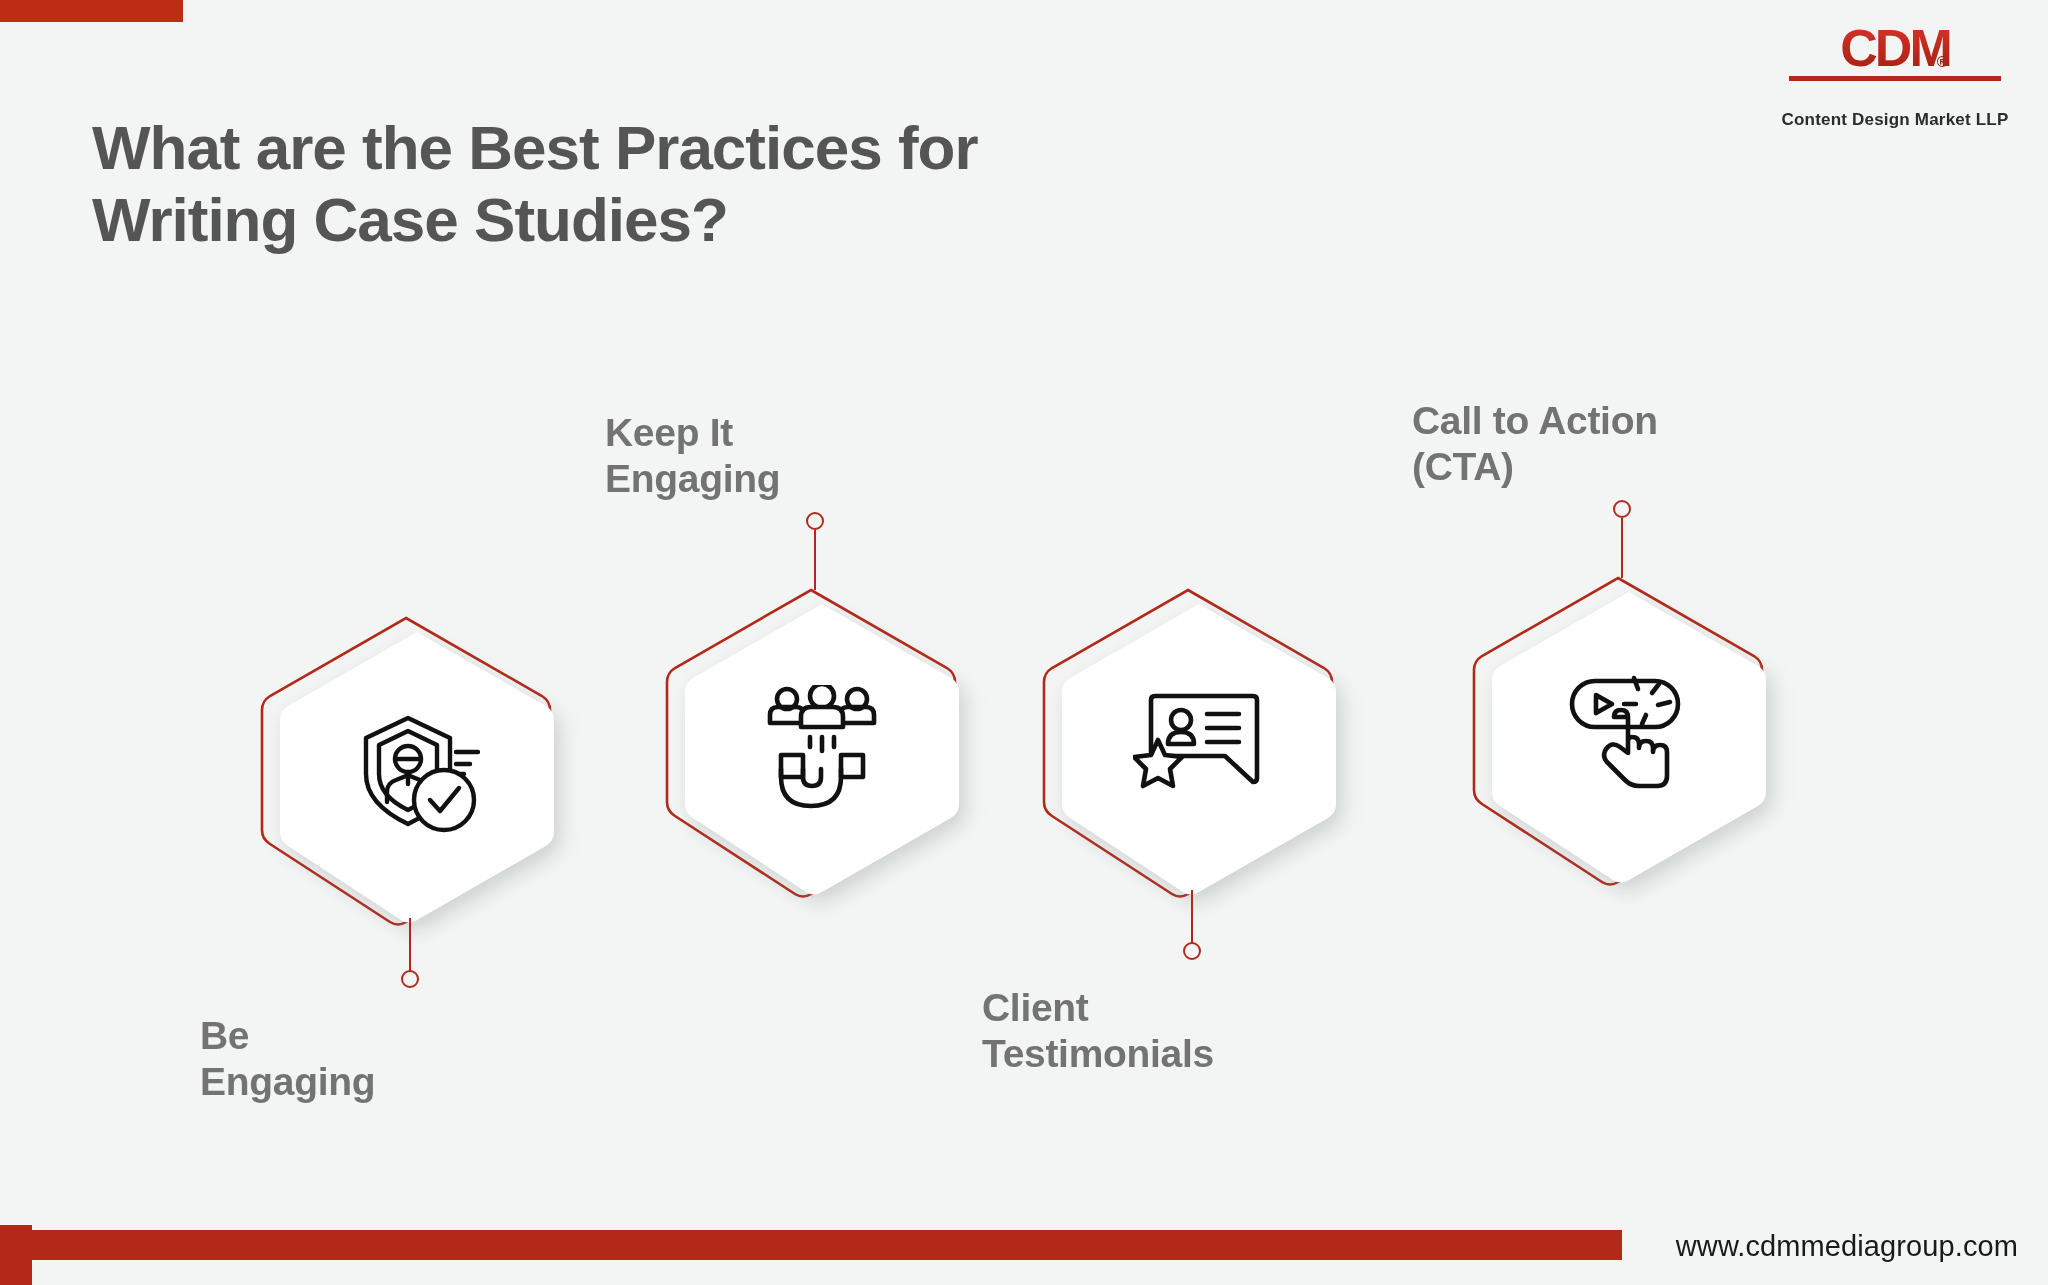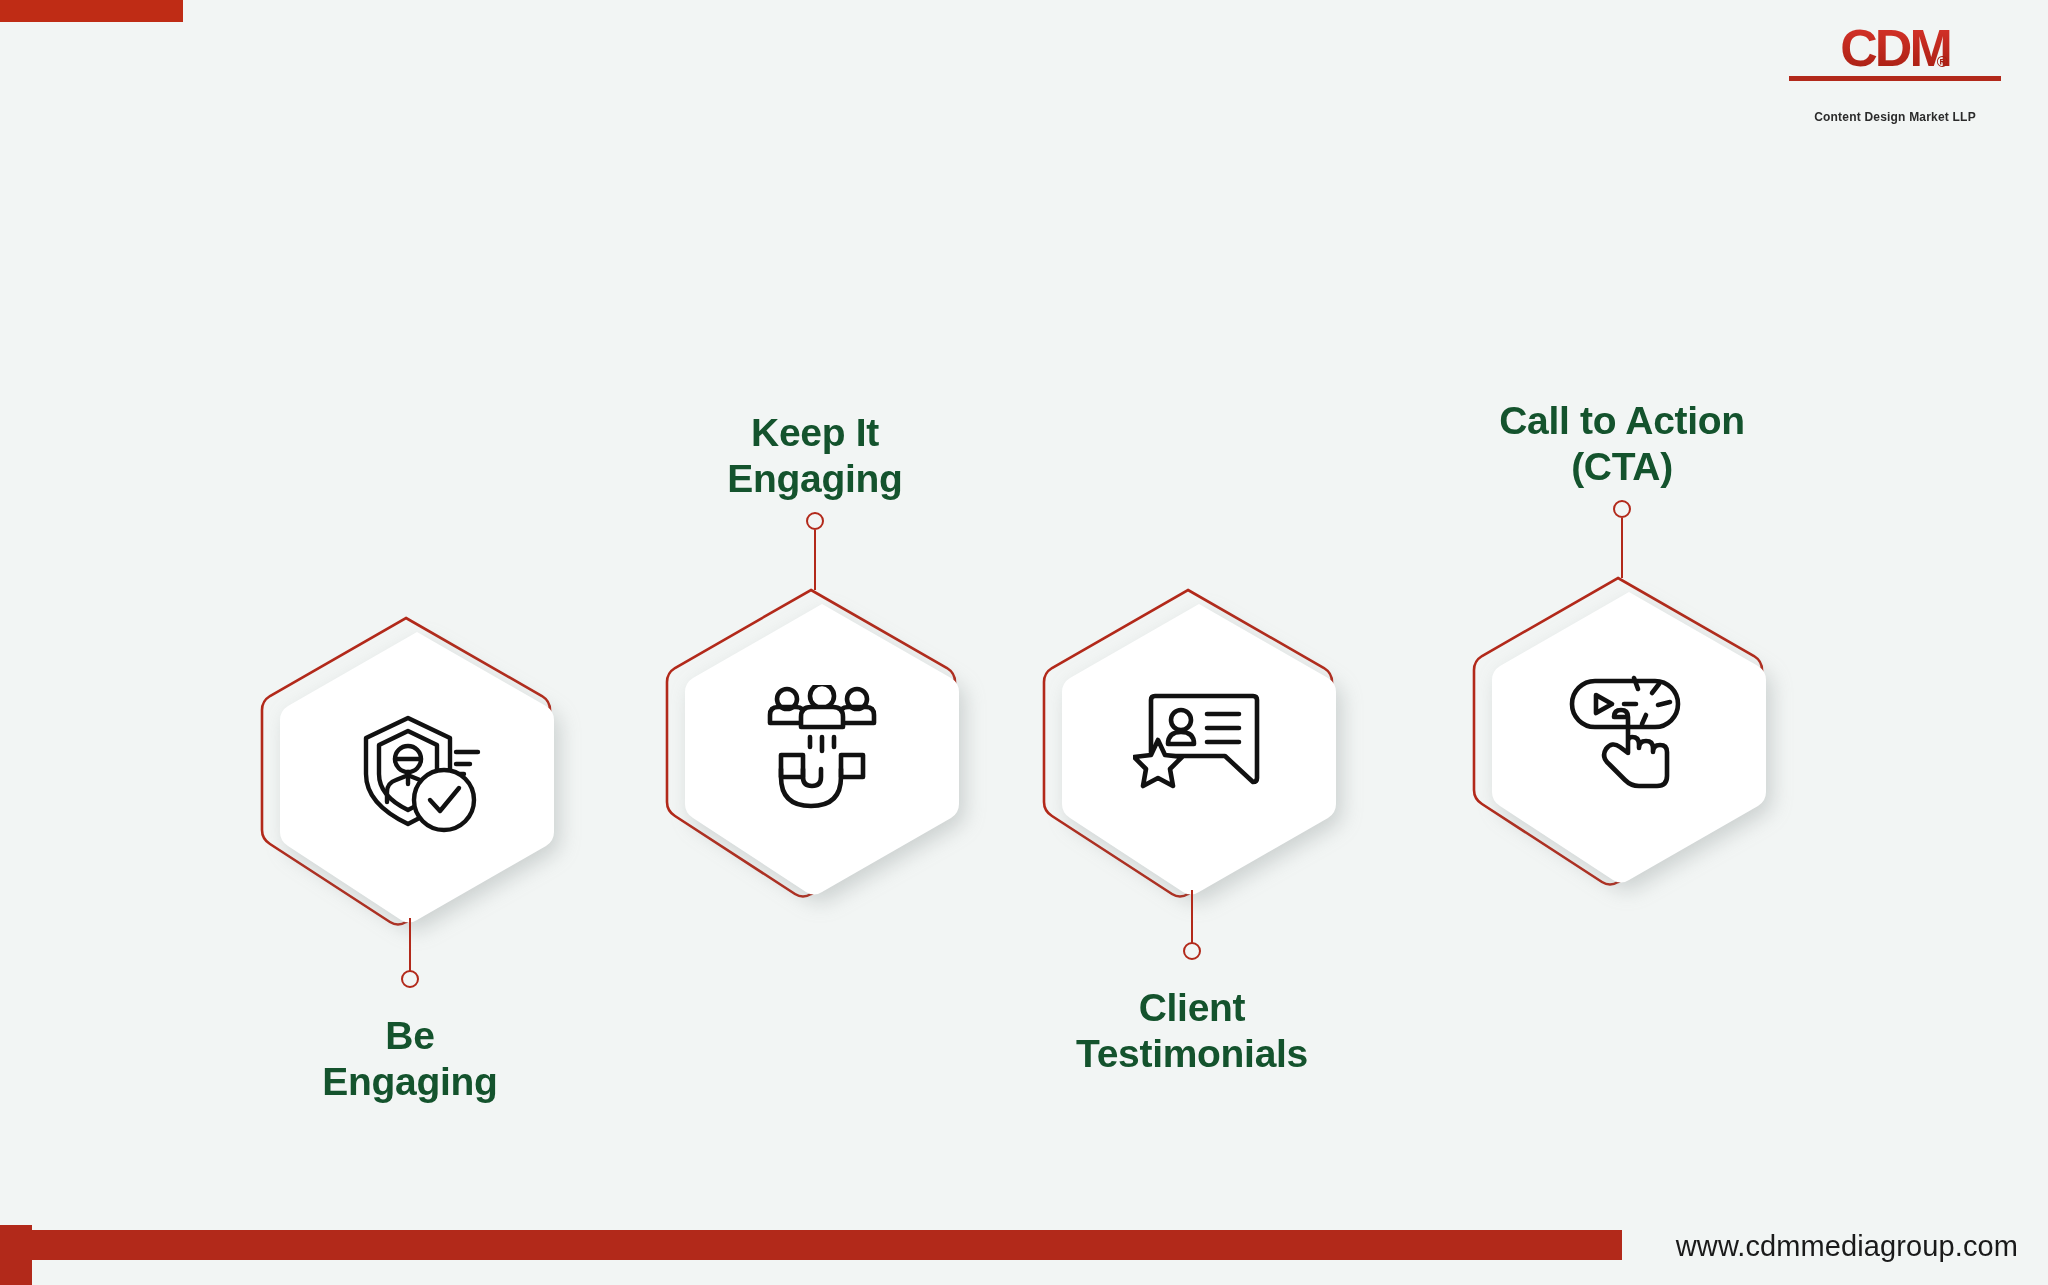--- a/index.html
+++ b/index.html
@@ -45,21 +45,21 @@
   }
   .logo-reg {
     position: absolute; right: 2px; bottom: 4px;
     font-size: 15px; color: #a61f12; font-weight: bold; letter-spacing: 0;
   }
   .logo-underline {
     width: 212px; height: 5px; background: #b2291a;
     margin: 2px auto 5px auto;
   }
   .logo-sub {
-    font-size: 12px; font-weight: bold; color: #2b2b2b;
+    font-size: 17px; font-weight: bold; color: #2b2b2b;
     letter-spacing: 0.2px; white-space: nowrap; margin-top: 29px;
   }
 
   
   .title {
     position: absolute; left: 92px; top: 112px;
     font-size: 62px; font-weight: bold; color: #555555;
     line-height: 1.16; letter-spacing: -1px;
   }
   .title-line { display: block; white-space: nowrap; }
@@ -98,22 +98,21 @@
   .conn-line { position: absolute; left: 0; width: 2px; background: #b2291a; }
   .conn-dot {
     position: absolute; left: -8px;
     width: 18px; height: 18px; border-radius: 50%;
     border: 2.5px solid #b2291a; background: #f2f5f4;
   }
 
   
   .hex-label {
     position: absolute; width: 420px; left: -50px;
-    text-align: center;
-    font-size: 39px; font-weight: bold; color: #14532d;
+    font-size: 39px; font-weight: bold; color: #737373;
     line-height: 1.18; letter-spacing: -0.3px;
   }
   .hex-label .ln { display: block; }
 
   
   .footer-url {
     position: absolute; right: 30px; bottom: 22px;
     font-size: 29px; color: #1a1a1a;
     font-family: "Liberation Sans", sans-serif;
     letter-spacing: 0.1px;
@@ -130,20 +129,24 @@
 
   <div class="logo">
     <div style="position:relative; display:inline-block;">
       <span class="logo-mark">CDM</span>
       <span class="logo-reg">®</span>
     </div>
     <div class="logo-underline"></div>
     <div class="logo-sub">Content Design Market LLP</div>
   </div>
 
+  <h1 class="title">
+    <span class="title-line">What are the Best Practices for</span>
+    <span class="title-line">Writing Case Studies?</span>
+  </h1>
 
   <div class="hex-row">
 
     <div class="hex-item" style="left:250px; top:618px;">
       <div class="hex-wrap">
         <div class="hex-outline">
           <svg viewBox="0 0 300 320">
               <path d="M150 8 L286 86 Q294 91 294 100 L294 220 Q294 229 286 234 L150 312 Q142 317 134 312 L14 234 Q6 229 6 220 L6 100 Q6 91 14 86 Z" fill="none" stroke="#b2291a" stroke-width="2.6"></path>
             </svg>
         </div>

